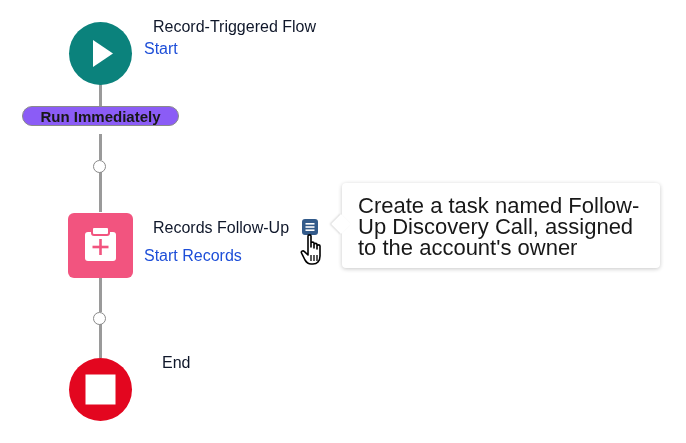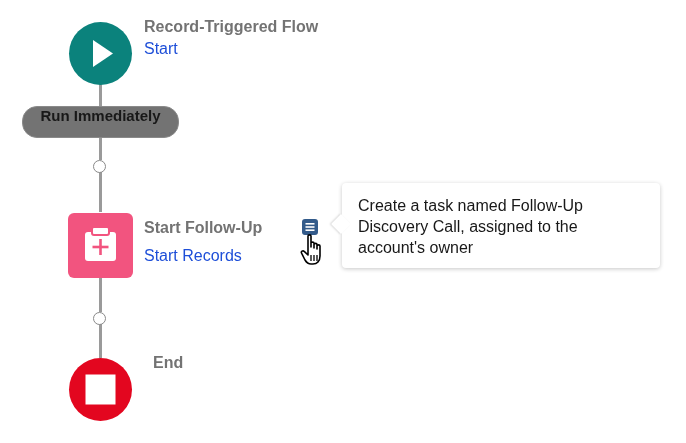--- a/index.html
+++ b/index.html
@@ -1,29 +1,29 @@
 <!DOCTYPE html>
 <html><head>
 <meta charset="utf-8">
 <style>
   html, body { margin: 0; padding: 0; background: #ffffff; }
   body { width: 686px; height: 443px; position: relative; overflow: hidden;
          font-family: "Liberation Sans", sans-serif; color: #181818; }
   .line { position: absolute; left: 99px; width: 3px; background: #9a9a9a; }
   .node-circle { position: absolute; border-radius: 50%; }
-  .title { position: absolute; font-weight: bold; font-size: 16px; color: #737373; }
+  .title { position: absolute; font-weight: normal; font-size: 16px; color: #0f172a; margin-left: 9px; }
   .sub { position: absolute; font-size: 16px; color: #1d4ed8; }
-  .pill { position: absolute; left: 22px; top: 106px; width: 157px; height: 32px; border: 1px solid #8a8a8a;
-          border-radius: 15px; background: #737373; font-weight: bold; font-size: 15px;
-          display: flex; align-items: flex-start; justify-content: center; box-sizing: border-box; }
+  .pill { position: absolute; left: 22px; top: 106px; width: 157px; height: 20px; border: 1px solid #8a8a8a;
+          border-radius: 15px; background: #8b5cf6; font-weight: bold; font-size: 15px;
+          display: flex; align-items: flex-end; justify-content: center; box-sizing: border-box; }
   .connector { position: absolute; left: 93px; width: 13px; height: 13px; border: 1.5px solid #8a8a8a;
                border-radius: 50%; background: #fff; box-sizing: border-box; }
   .tooltip { position: absolute; left: 342px; top: 183px; width: 318px; height: 85px; background: #fff;
              border-radius: 4px; box-shadow: 0 1px 4px rgba(0,0,0,0.22); box-sizing: border-box;
-             padding: 12px 16px; font-size: 16px; line-height: 21px; color: #181818; }
+             padding: 12px 16px; font-size: 22px; line-height: 21px; color: #181818; }
   .tooltip::before { content: ""; position: absolute; left: -8px; top: 34px; width: 14px; height: 14px;
                      background: #fff; transform: rotate(45deg); box-shadow: -1px 1px 2px rgba(0,0,0,0.15); }
   .tooltip-text { position: relative; }
 </style>
 </head>
 <body>
 
 <div class="line" style="top:82px;height:26px;"></div>
 <div class="line" style="top:134px;height:26px;"></div>
 <div class="line" style="top:172px;height:40px;"></div>
@@ -45,21 +45,21 @@
 <div class="connector" style="top:160px;"></div>
 
 <div style="position:absolute;left:68px;top:213px;width:65px;height:65px;background:#f2547f;border-radius:6px;">
   <svg width="65" height="65" viewBox="0 0 65 65">
     <rect x="17" y="19" width="31" height="29" rx="3" fill="#ffffff"></rect>
     <rect x="24" y="14" width="17" height="8" rx="2" fill="#ffffff" stroke="#f2547f" stroke-width="2"></rect>
     <rect x="31.2" y="26" width="2.6" height="16" fill="#f2547f"></rect>
     <rect x="24.5" y="32.7" width="16" height="2.6" fill="#f2547f"></rect>
   </svg>
 </div>
-<div class="title" style="left:144px;top:219px;">Start Follow-Up</div>
+<div class="title" style="left:144px;top:219px;">Records Follow-Up</div>
 <div class="sub" style="left:144px;top:247px;">Start Records</div>
 
 <div style="position:absolute;left:302px;top:219px;width:16px;height:16px;background:#325a8a;border-radius:3px;">
   <svg width="16" height="16" viewBox="0 0 16 16">
     <rect x="3.5" y="4" width="9" height="1.6" fill="#fff"></rect>
     <rect x="3.5" y="7.2" width="9" height="1.6" fill="#fff"></rect>
     <rect x="3.5" y="10.4" width="9" height="1.6" fill="#fff"></rect>
   </svg>
 </div>
 

